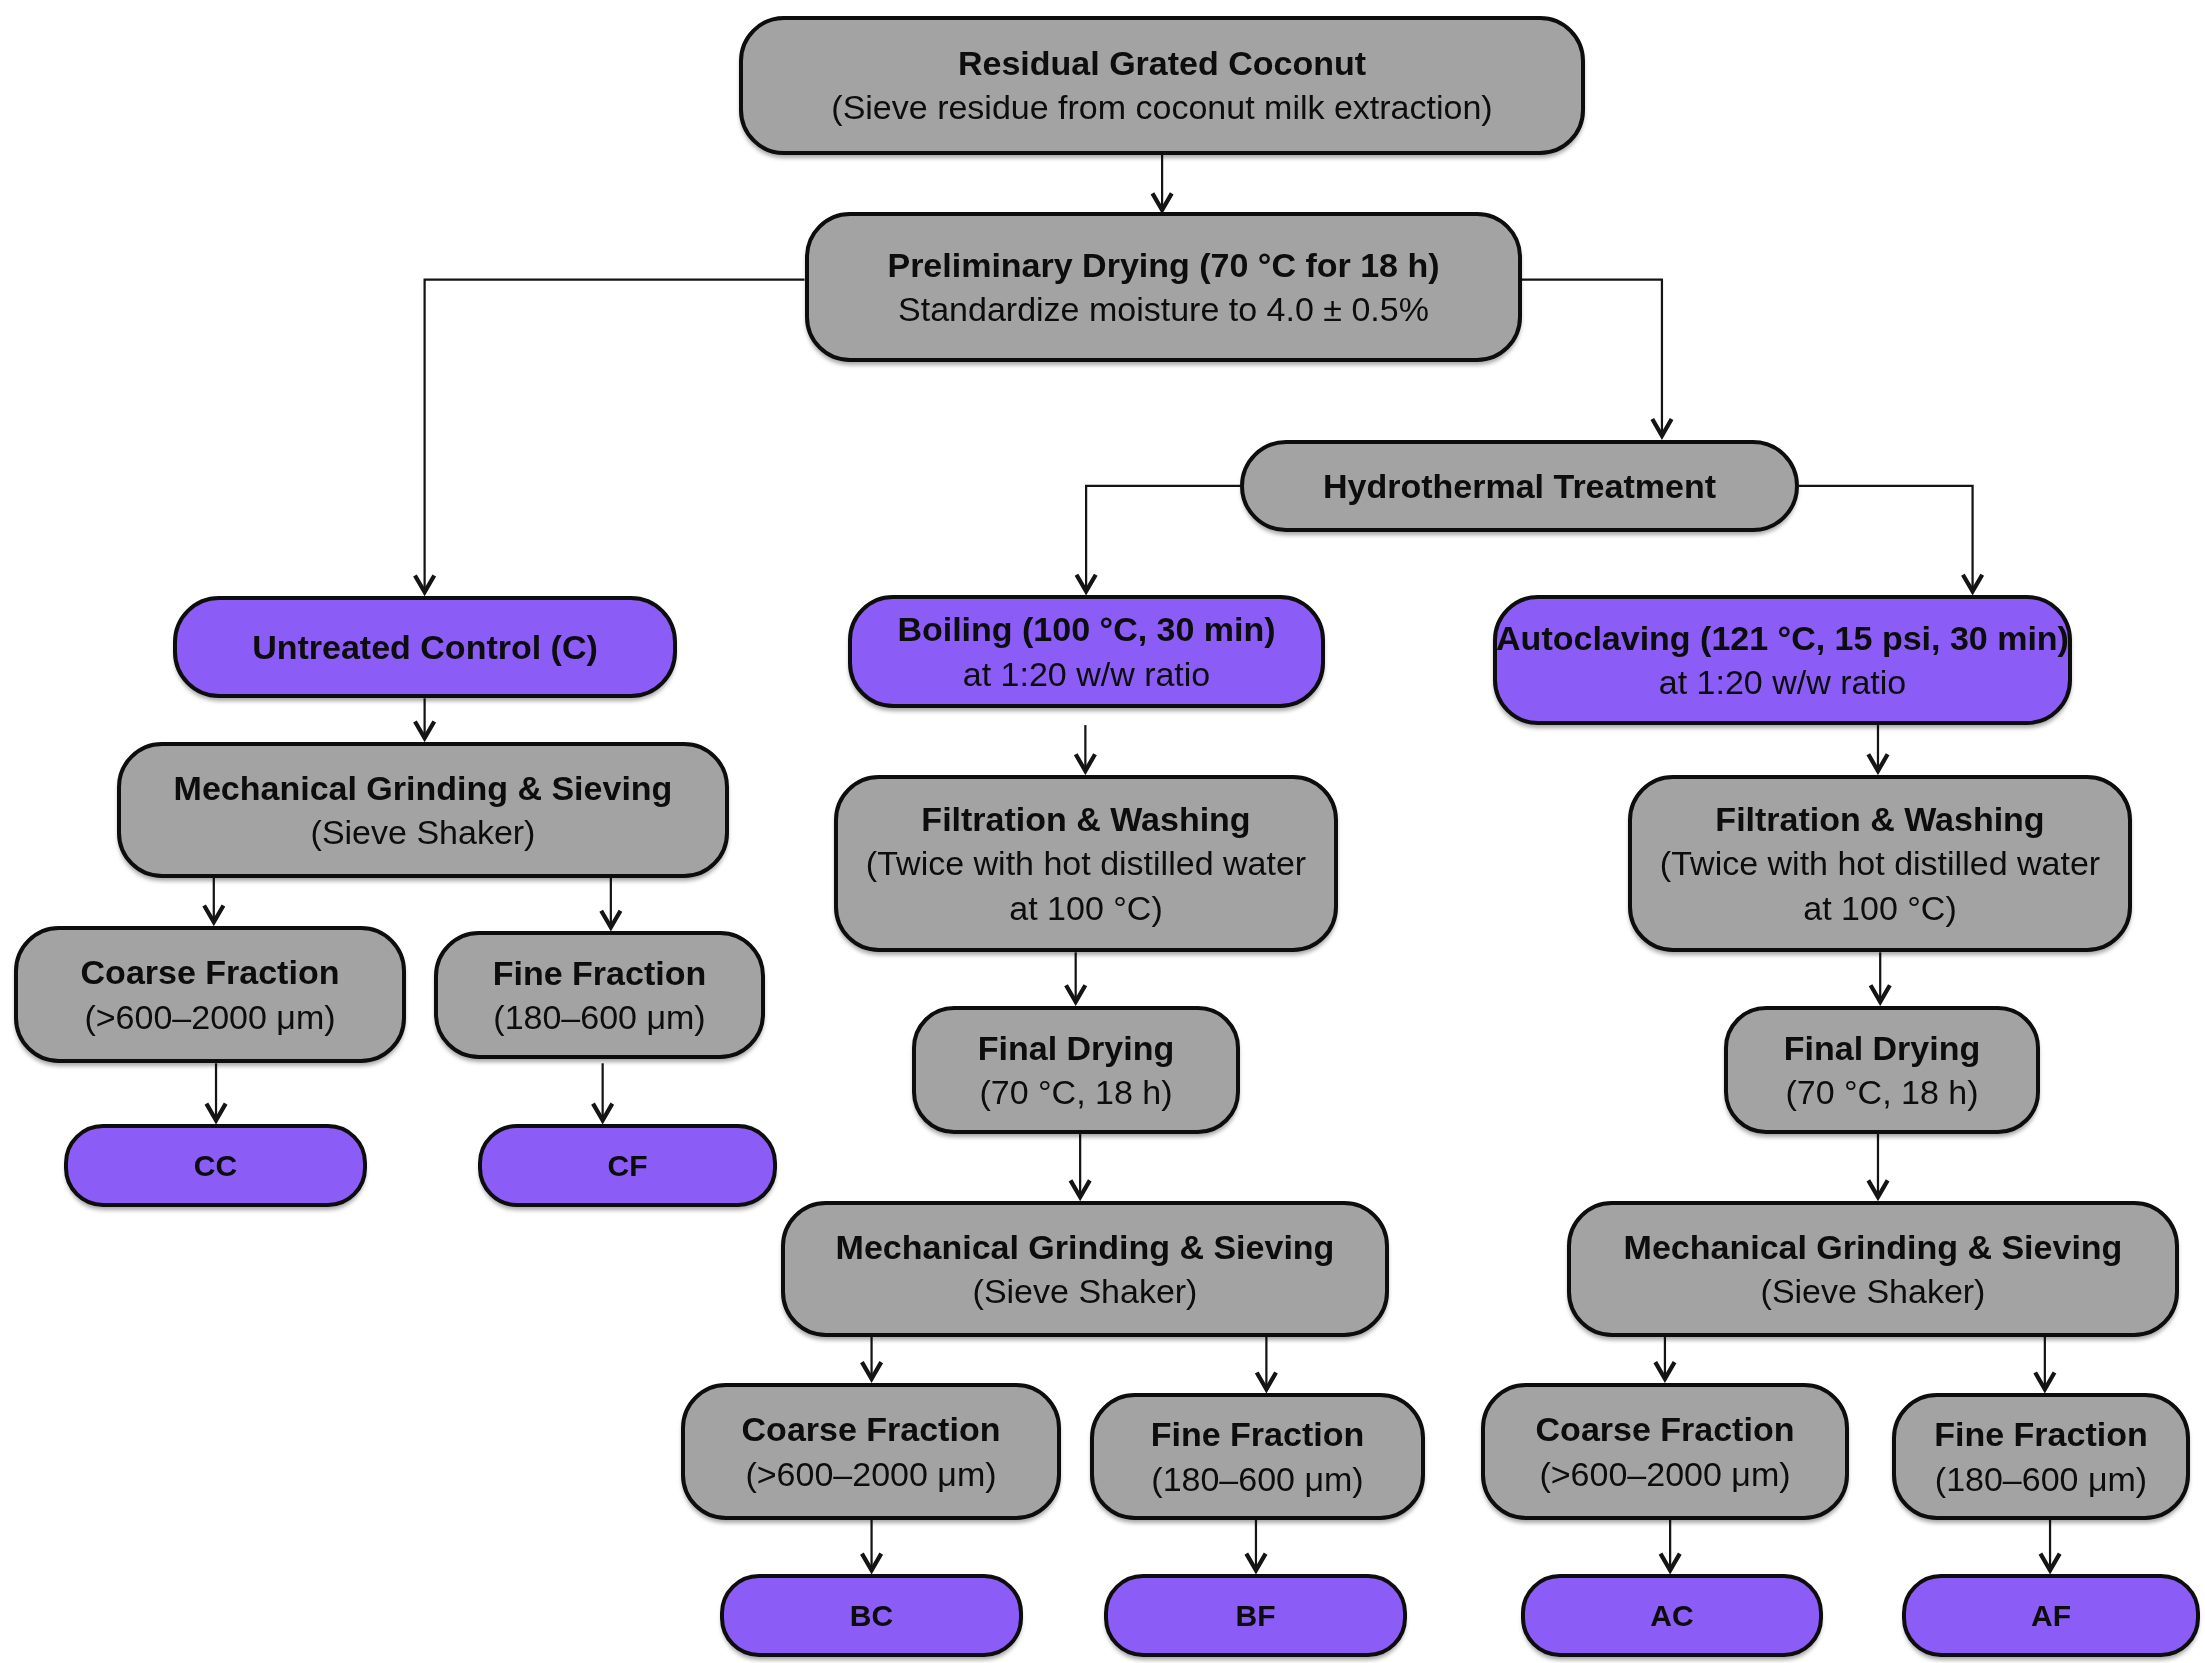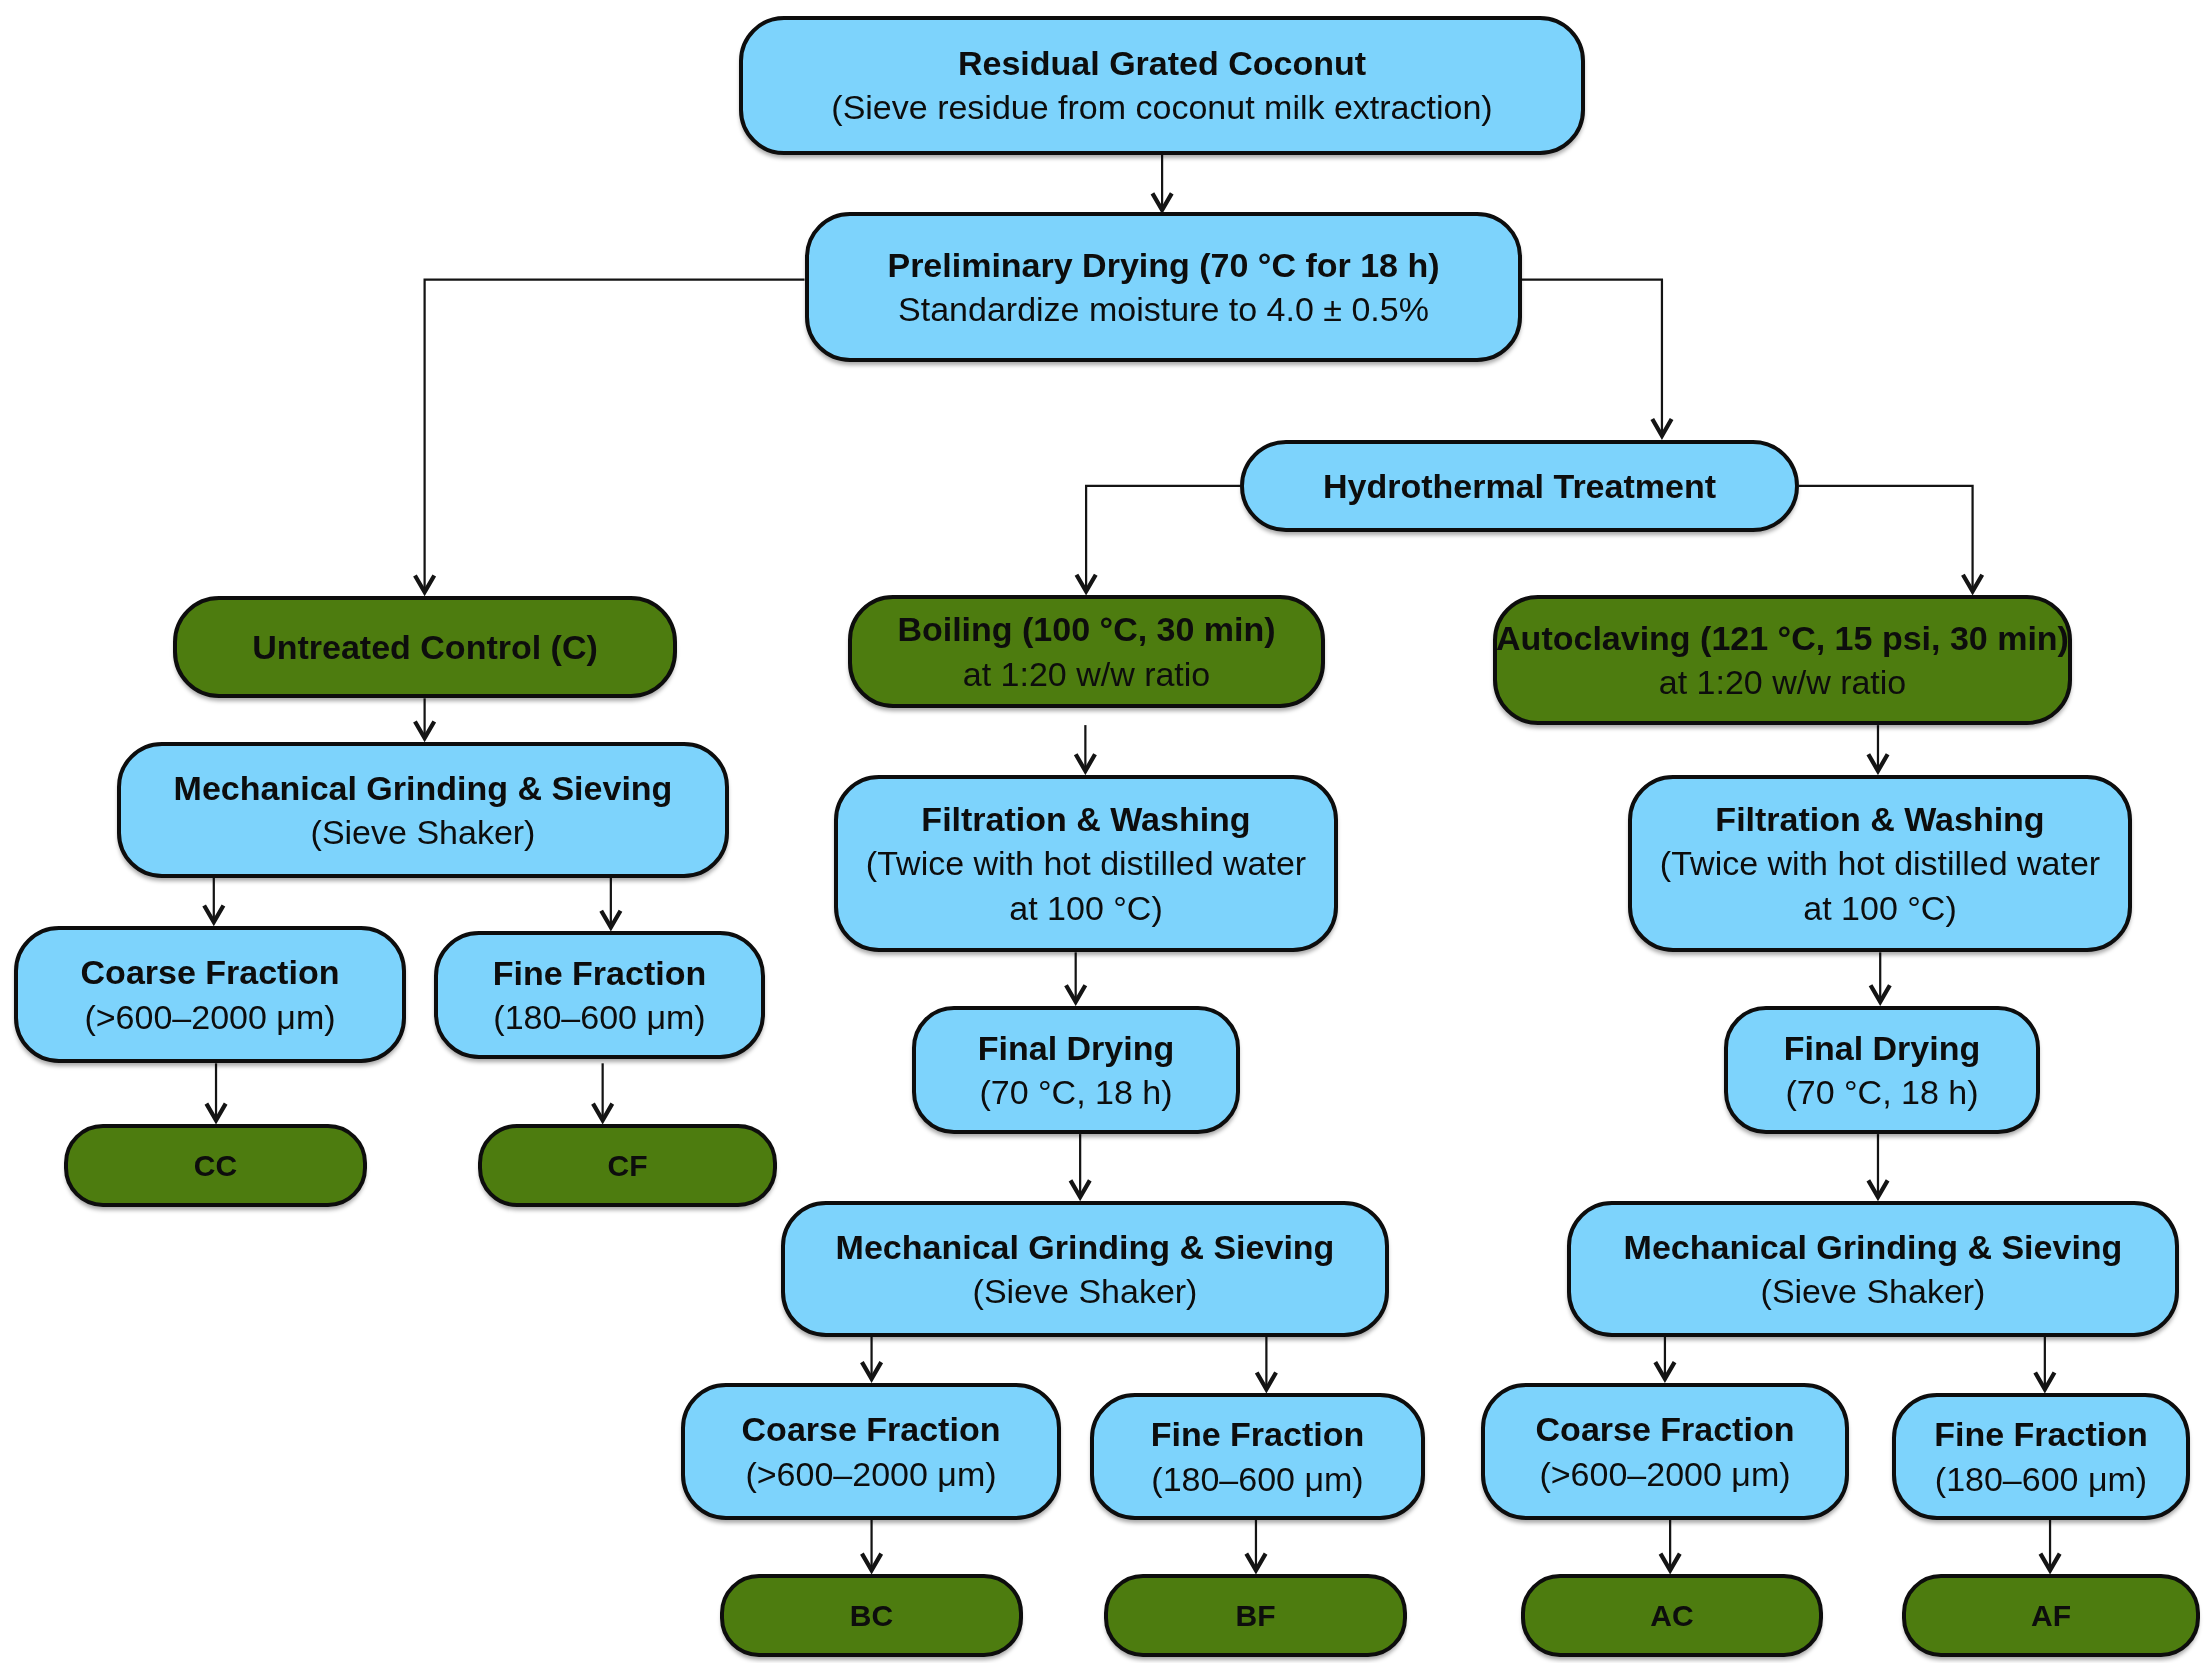--- a/index.html
+++ b/index.html
@@ -1,32 +1,32 @@
 <!DOCTYPE html>
 <html style="font-size:12px"><head>
 <meta charset="utf-8">
 <style>
   html,body{margin:0;padding:0;background:#ffffff;}
   body{position:relative;width:2205px;height:1664px;font-family:"Liberation Sans",sans-serif;color:#0d0d0d;}
   svg.connectors{position:absolute;left:0;top:0;width:2205px;height:1664px;}
   .node{
     position:absolute;
     box-sizing:border-box;
-    background:#7dd3fc;
+    background:#a3a3a3;
     border:4.5px solid #0d0d0d;
     border-radius:45px;
     display:flex;
     flex-direction:column;
     align-items:center;
     justify-content:center;
     text-align:center;
     padding:6px 13.4px;
     box-shadow:0 4.5px 4.5px -1.5px rgba(0,0,0,0.35);
   }
-  .node.gray{background:#4d7c0f;}
+  .node.gray{background:#8b5cf6;}
   .title{font-weight:bold;font-size:34px;line-height:1.3;white-space:nowrap;}
   .subtitle{font-weight:normal;font-size:34px;line-height:1.3;}
   .code{font-weight:bold;font-size:30px;line-height:1;}
   
   #n-residual{left:739px;top:15.6px;width:846px;height:139px;}
   #n-preliminary{left:805px;top:212px;width:717px;height:150px;}
   #n-hydrothermal{left:1240px;top:440px;width:559px;height:92px;border-radius:46px;}
   #n-untreated{left:173px;top:596px;width:504px;height:102px;border-radius:46px;}
   #n-boiling{left:848px;top:595px;width:477px;height:113px;}
   #n-autoclaving{left:1493px;top:595px;width:579px;height:130px;}

